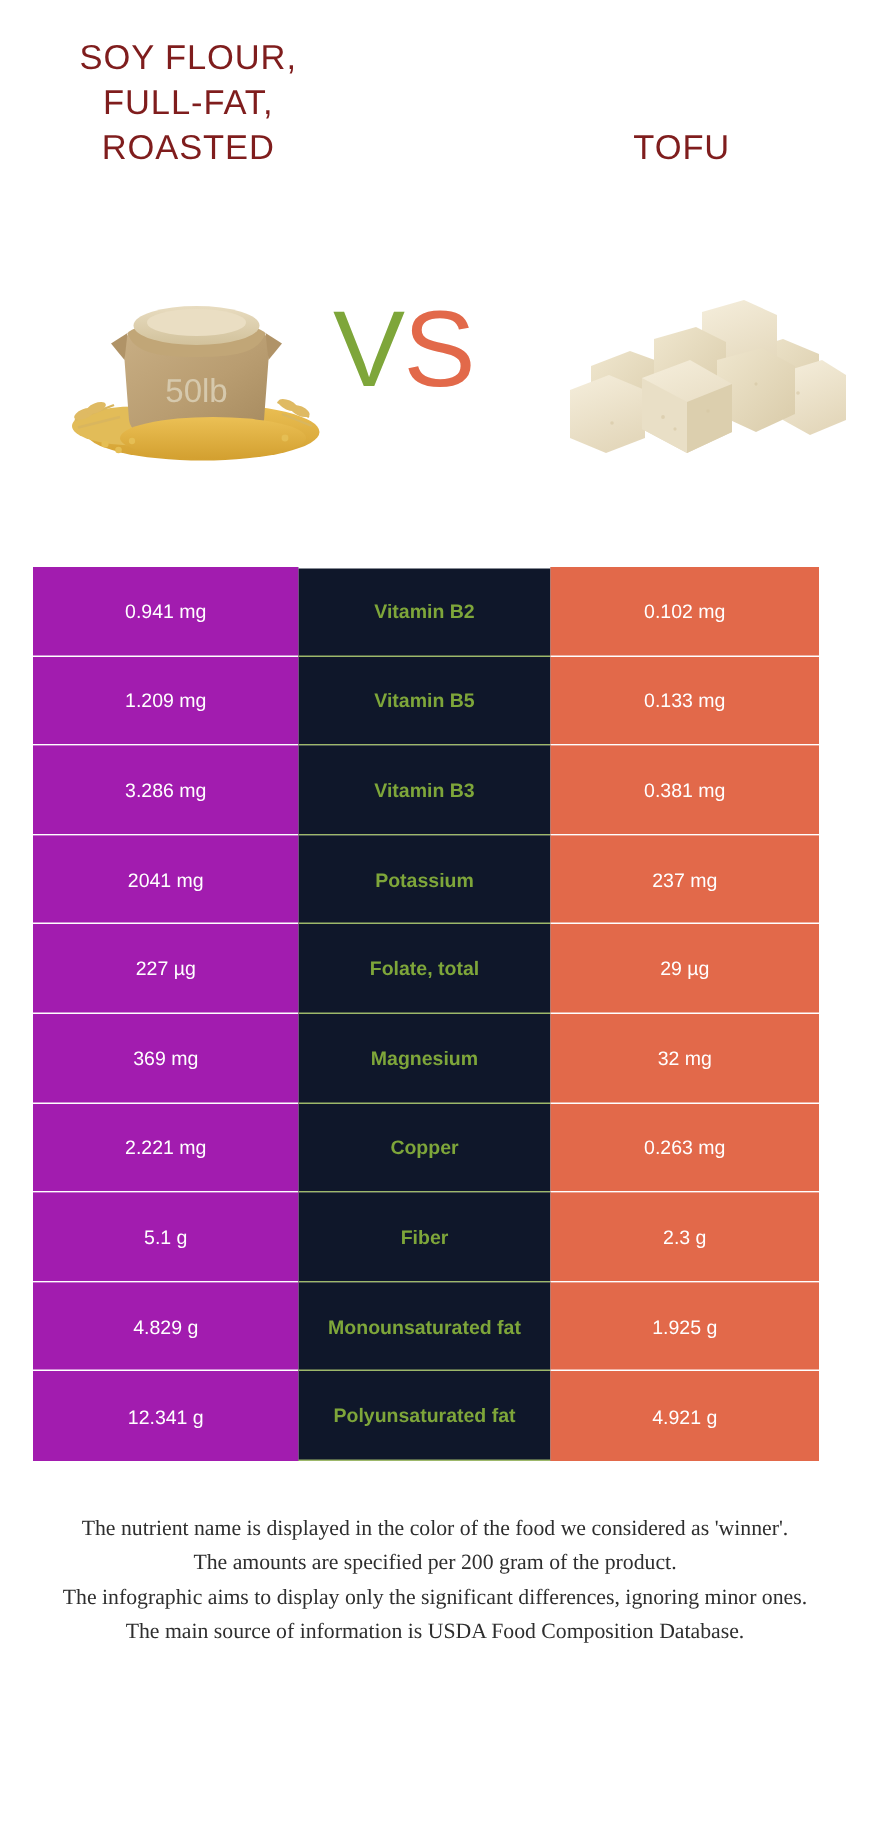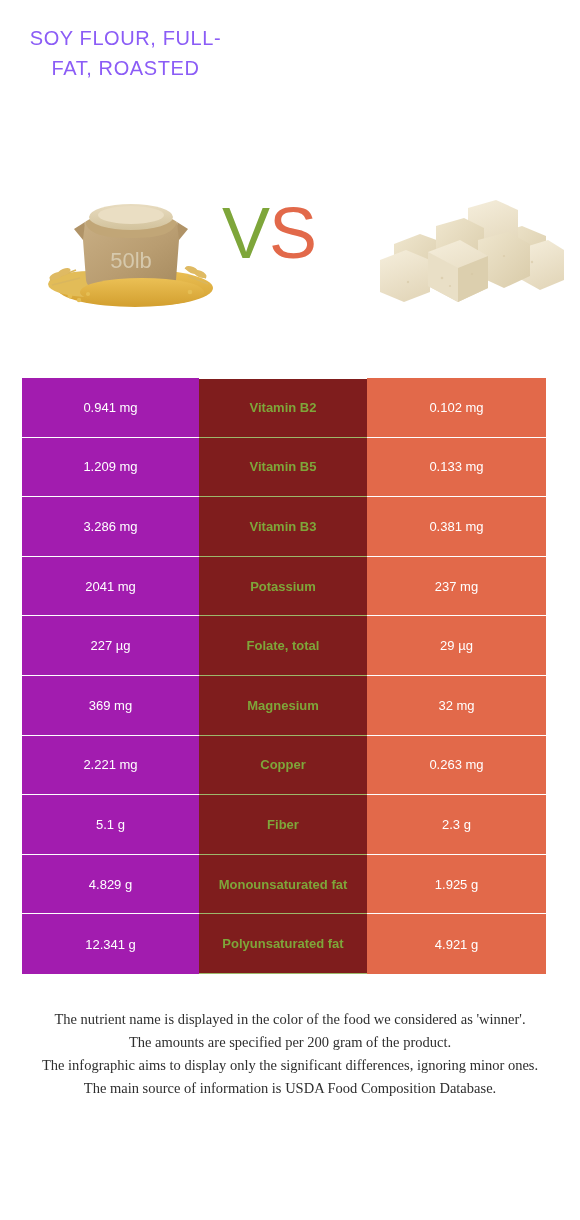--- a/index.html
+++ b/index.html
@@ -11,24 +11,24 @@
     position:relative;
     overflow:hidden;
   }
 
   
   .titles{
     position:absolute; top:0; left:0; width:580px; height:130px;
   }
   .title{
     position:absolute;
-    font-size:20px;
+    font-size:23px;
     font-weight:300;
     letter-spacing:0.6px;
-    color:#8b5cf6;
+    color:#7f1d1d;
     text-align:center;
     line-height:30px;
     text-transform:uppercase;
   }
   .title-left{ left:18px; top:23px; width:215px; }
   .title-right{ left:347px; top:83px; width:215px; }
 
   
   .hero{
     position:absolute; top:178px; left:0; width:580px; height:140px;
@@ -65,21 +65,21 @@
     height:100%;
   }
   .cell-left{
     width:177px;
     background:#a21caf;
     color:#ffffff;
     border-bottom:1.6px solid #ffffff;
   }
   .cell-mid{
     width:168px;
-    background:#7f1d1d;
+    background:#0f172a;
     color:#7EA63A;
     font-weight:bold;
     border-bottom:1px solid #9DB86A;
   }
   .cell-mid.first{ border-top:1px solid #ffffff; }
   .cell-right{
     width:179px;
     background:#E2694A;
     color:#ffffff;
     border-bottom:1.6px solid #ffffff;
@@ -102,20 +102,21 @@
   .footer div{ display:block; }
 
   
   svg{ display:block; }
 </style>
 </head>
 <body>
 
 <div class="titles">
   <div class="title title-left">Soy flour, full-fat, roasted</div>
+  <div class="title title-right">Tofu</div>
 </div>
 
 <div class="hero">
 
   <div class="food-img food-left">
     <svg width="200" height="120" viewBox="0 0 200 120">
       <defs>
         <linearGradient id="burlap" x1="0" y1="0" x2="1" y2="1">
           <stop offset="0%" stop-color="#C8AE84"></stop>
           <stop offset="55%" stop-color="#B99D71"></stop>

